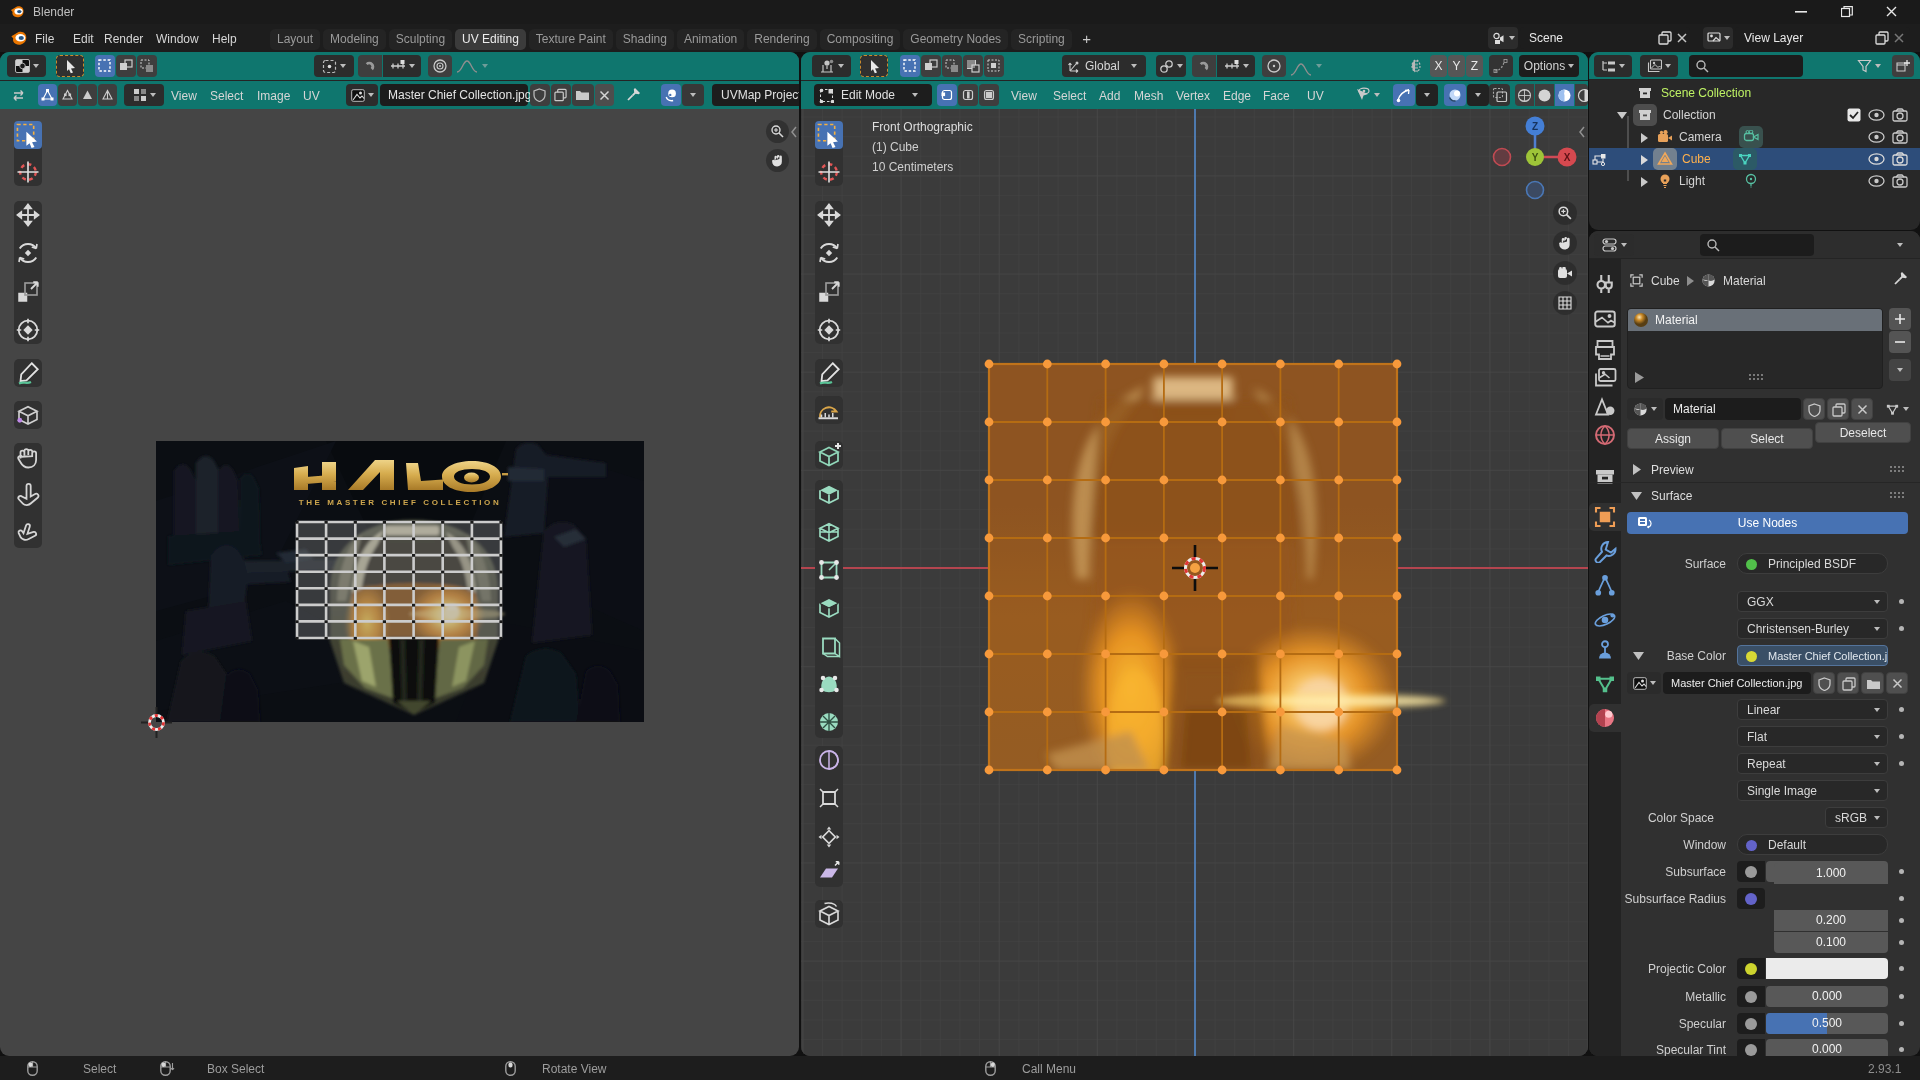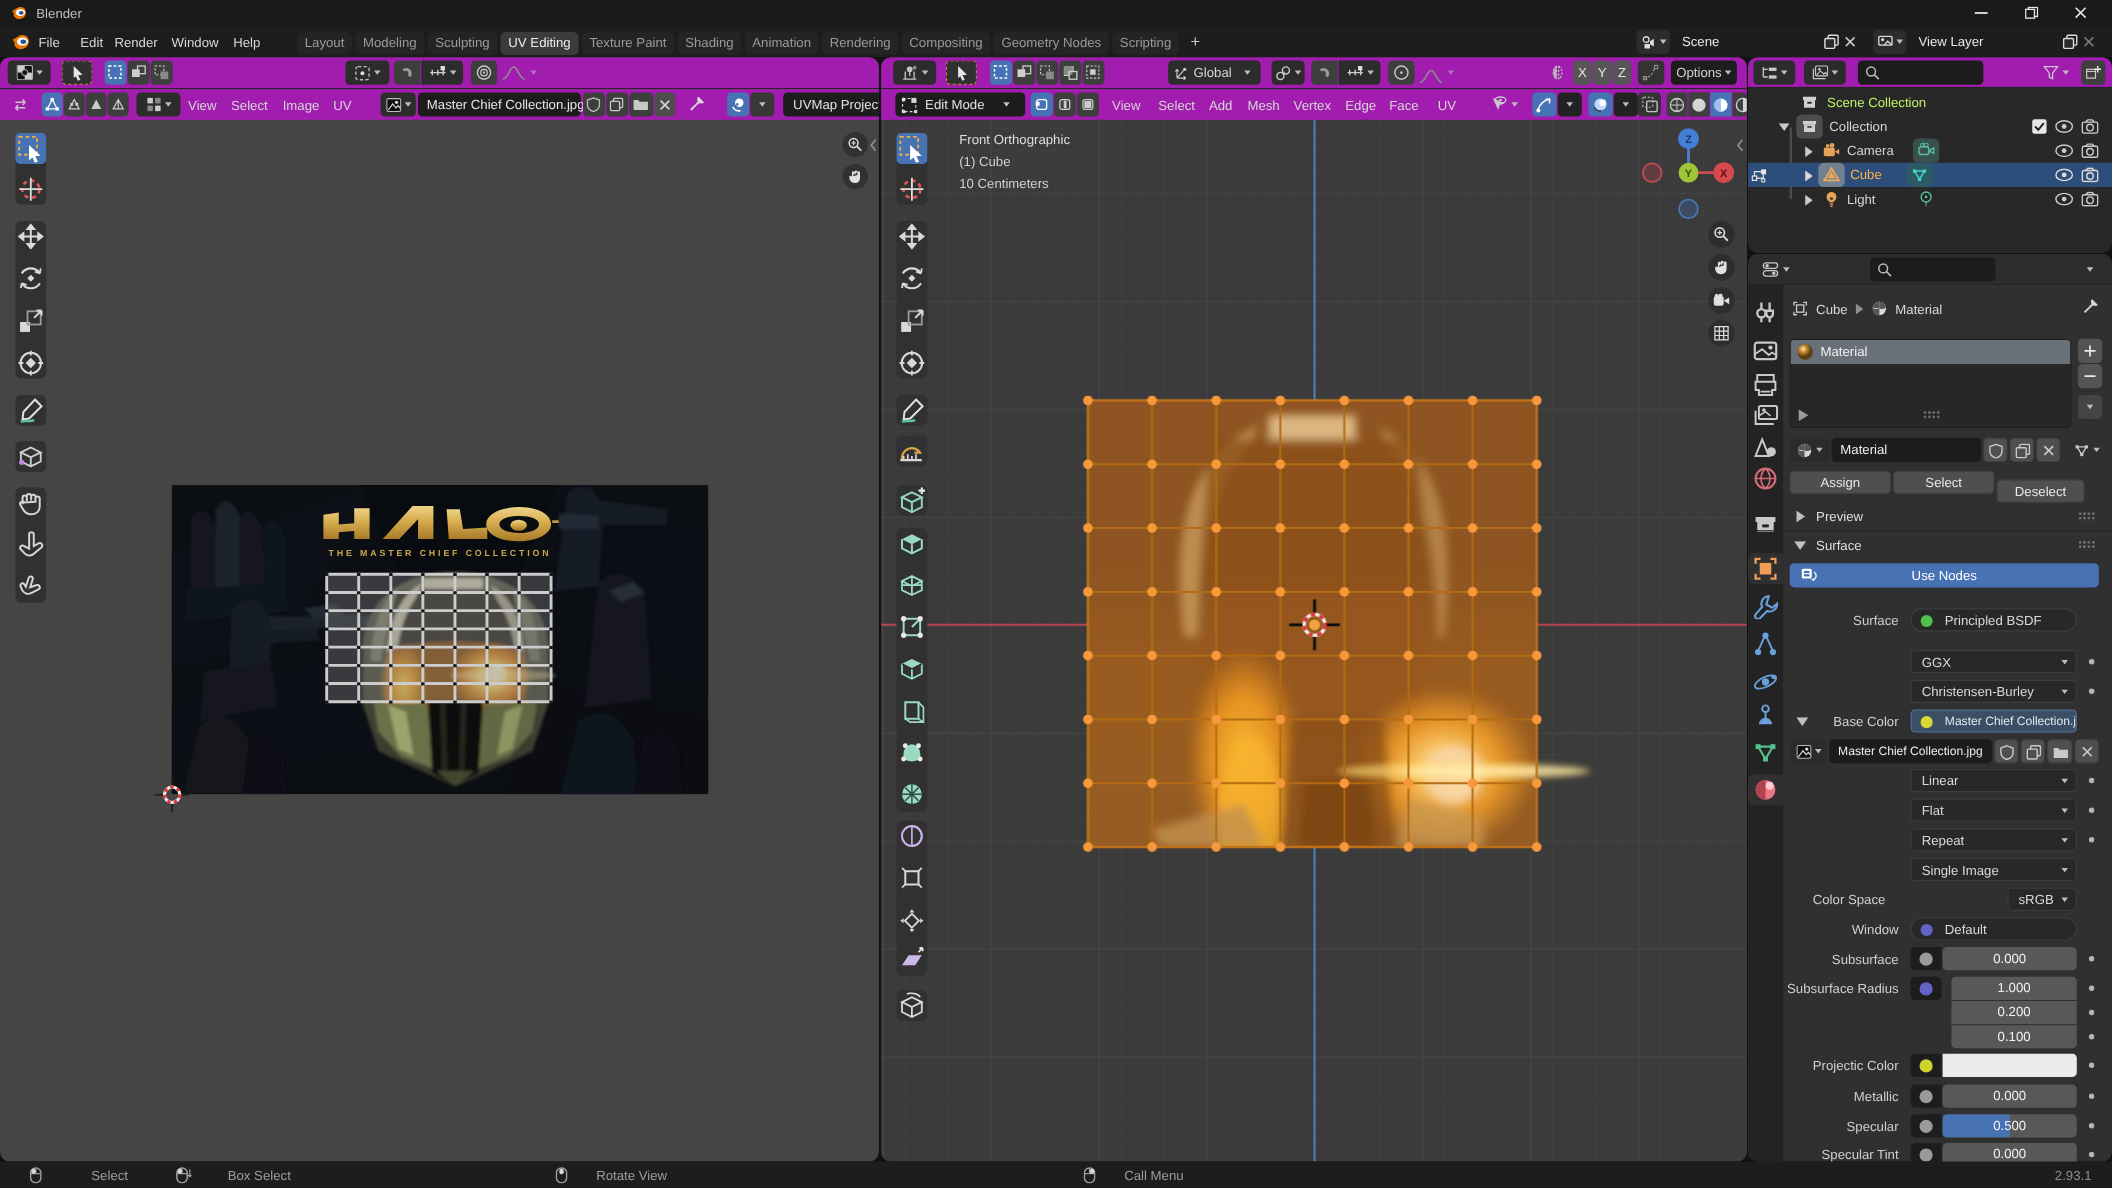--- a/index.html
+++ b/index.html
@@ -1,19 +1,19 @@
 <!DOCTYPE html>
 <html><head><meta charset="utf-8">
 <style>
 *{box-sizing:border-box;margin:0;padding:0}
 html,body{width:1920px;height:1080px;overflow:hidden}
 body{background:#111;font-family:"Liberation Sans",sans-serif;color:#d6d6d6;font-size:12px;position:relative}
 .abs{position:absolute}
 .panel{position:absolute;border-radius:9px;overflow:hidden}
-.hdr{position:absolute;left:0;right:0;background:#a21caf}
+.hdr{position:absolute;left:0;right:0;background:#0f766e}
 .seph{border-bottom:1px solid #242424}
 .btn{position:absolute;background:#3e3e3e;border-radius:4px}
 .btn.blue{background:#4772b3}
 .fld{position:absolute;background:#1d1d1d;border-radius:4px;border:1px solid #414141}
 .txt{position:absolute;white-space:nowrap}
 .ctr{display:flex;align-items:center;justify-content:center}
 .chev{display:inline-block;width:0;height:0;border-left:3.5px solid transparent;border-right:3.5px solid transparent;border-top:4px solid #bdbdbd}
 .tab{padding:0 7px;line-height:21px;height:21px;color:#9a9a9a;background:#242424;border-radius:5px;margin-right:3px}
 .tab.on{background:#3b3b3b;color:#ececec}
 .icbtn{position:absolute;background:#2c2c2c;border-radius:4px;display:flex;align-items:center;justify-content:center;gap:3px}
@@ -1289,21 +1289,21 @@
     <svg width="15" height="15" viewBox="0 0 16 16">
         <path d="M3.5 4.5 L12.5 4.5 L8 12 Z" fill="none" stroke="#c9c9c9" stroke-width="1.3"></path>
         <rect x="2" y="3" width="3" height="3" fill="#c9c9c9"></rect>
         <rect x="11" y="3" width="3" height="3" fill="#c9c9c9"></rect>
         <rect x="6.5" y="10.5" width="3" height="3" fill="#c9c9c9"></rect>
       </svg>
     <span class="chev"></span>
   </div>
   <div class="pbtn" style="left:38px;top:197px;width:92px">Assign</div>
   <div class="pbtn" style="left:132px;top:197px;width:92px">Select</div>
-  <div class="pbtn" style="left:226px;top:205px;width:80px">Deselect</div>
+  <div class="pbtn" style="left:226px;top:191px;width:96px">Deselect</div>
   <svg class="abs" style="left:44px;top:233px" width="8" height="11">
       <path d="M0 0 V11 L8 5.5 Z" fill="#c1c1c1"></path>
     </svg>
   <div class="txt" style="left:62px;top:232px;color:#dedede">Preview</div>
   <div class="grip" style="left:300px;top:234px"></div>
   <div class="abs" style="left:0;top:251px;width:331px;height:1px;background:#262626"></div>
   <svg class="abs" style="left:42px;top:261px" width="11" height="8">
       <path d="M0 0 H11 L5.5 8 Z" fill="#c1c1c1"></path>
     </svg>
   <div class="txt" style="left:62px;top:258px;color:#dedede">Surface</div>
@@ -1384,21 +1384,21 @@
   <div class="rowlabel" style="right:194px;top:634px">Subsurface</div>
   <div class="ptgl" style="left:148px;top:630px">
       <i></i>
     </div>
   <div class="pslider" style="left:177px;top:630px;width:122px">0.000</div>
   <div class="dot" style="left:310px;top:638px"></div>
   <div class="rowlabel" style="right:194px;top:661px">Subsurface Radius</div>
   <div class="ptgl" style="left:148px;top:657px;border-radius:4px">
       <i style="background:#6363c9"></i>
     </div>
-  <div class="pslider" style="left:185px;top:657px;width:114px;border-radius:4px 4px 0 0">1.000</div>
+  <div class="pslider" style="left:185px;top:632px;width:114px;border-radius:4px 4px 0 0">1.000</div>
   <div class="dot" style="left:310px;top:665px"></div>
   <div class="pslider" style="left:185px;top:679px;width:114px;border-radius:0">0.200</div>
   <div class="dot" style="left:310px;top:687px"></div>
   <div class="pslider" style="left:185px;top:701px;width:114px;border-radius:0 0 4px 4px">0.100</div>
   <div class="dot" style="left:310px;top:709px"></div>
   <div class="rowlabel" style="right:194px;top:731px">Projectic Color</div>
   <div class="ptgl" style="left:148px;top:727px">
       <i style="background:#cdd42e"></i>
     </div>
   <div class="abs" style="left:177px;top:727px;width:122px;height:21px;background:#ebebeb;border-radius:0 4px 4px 0"></div>

